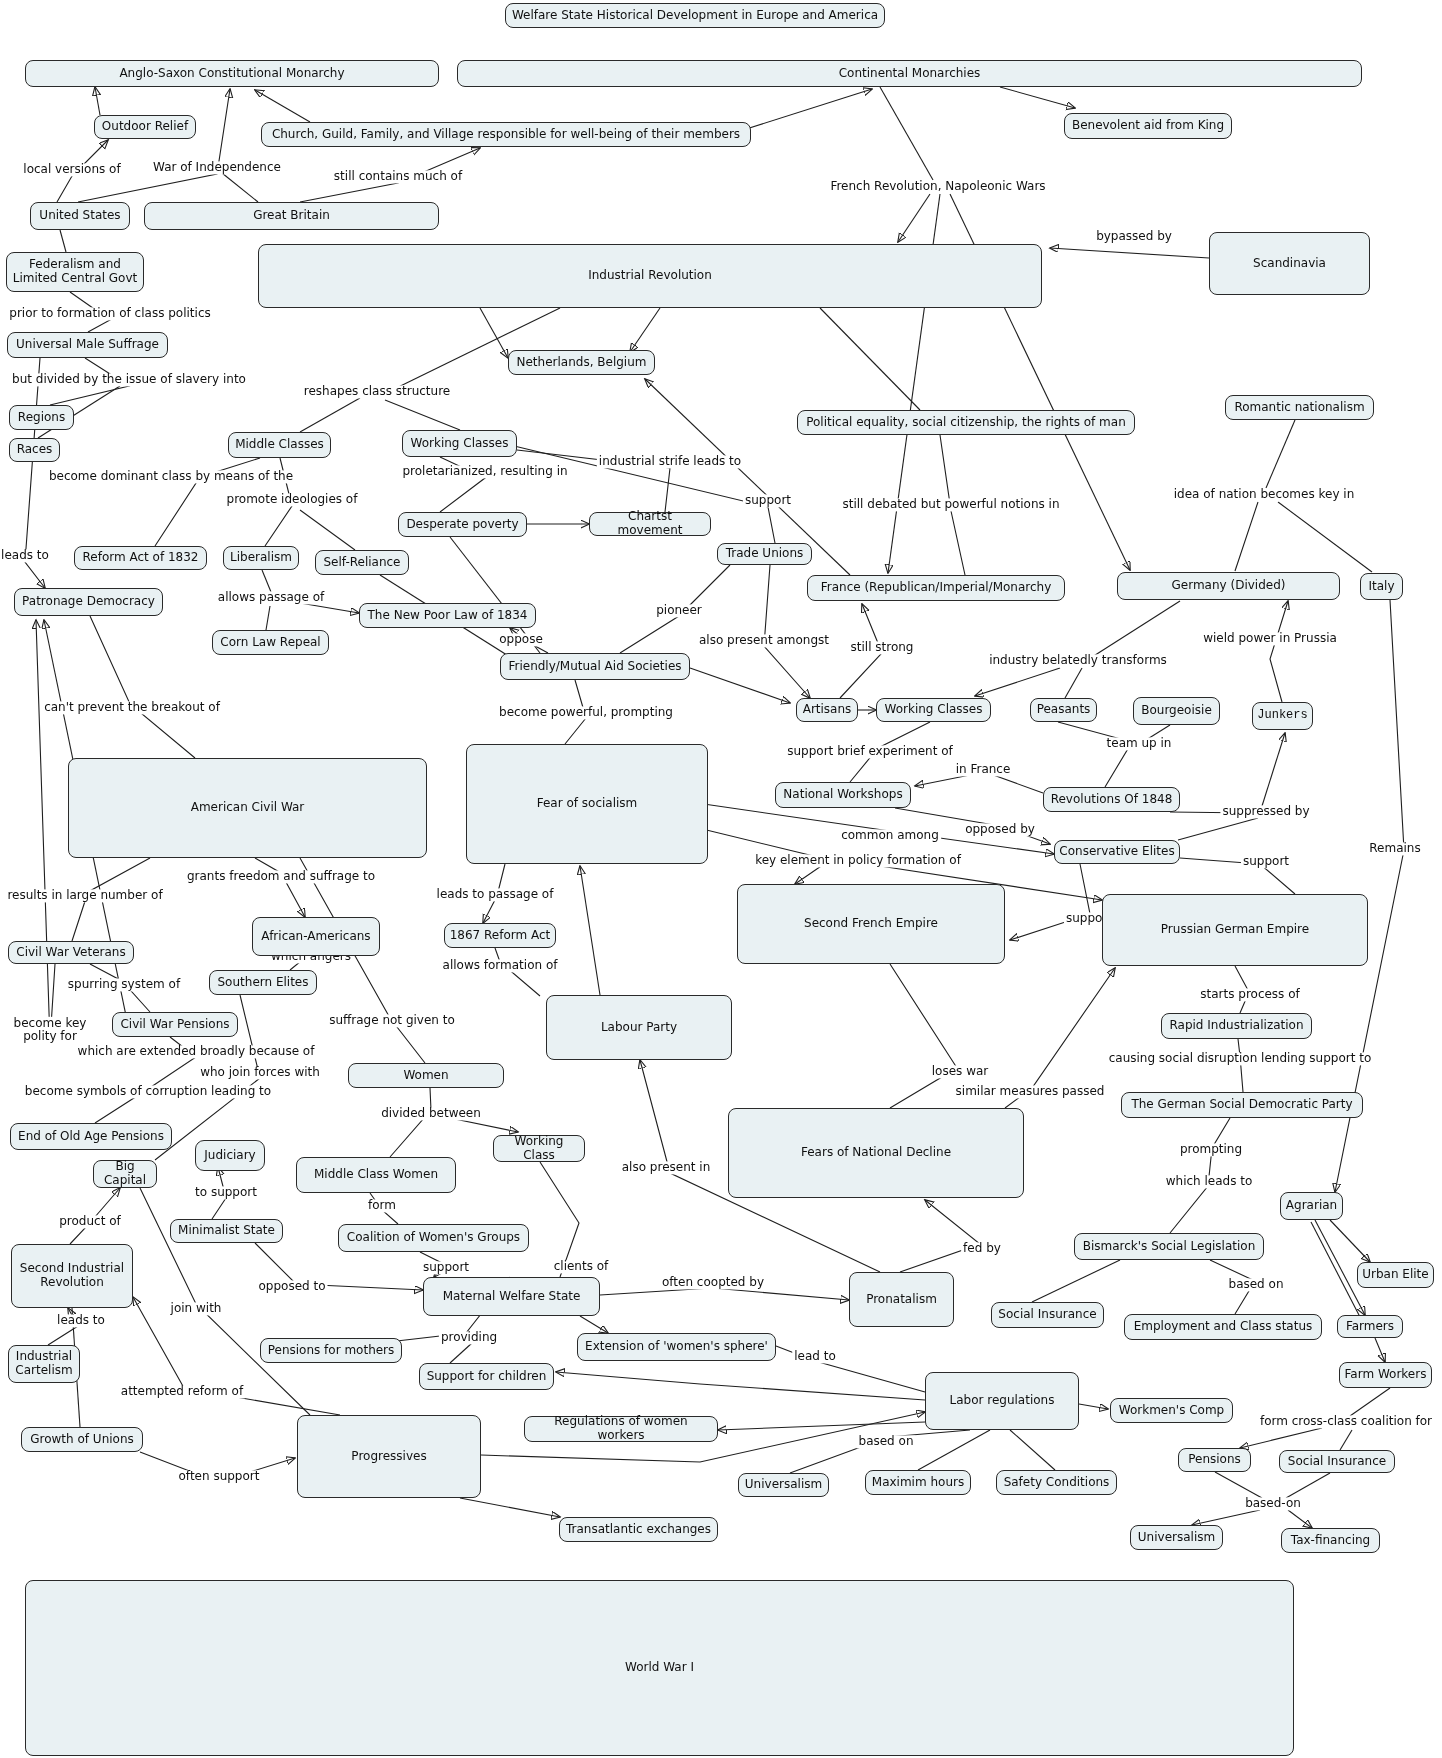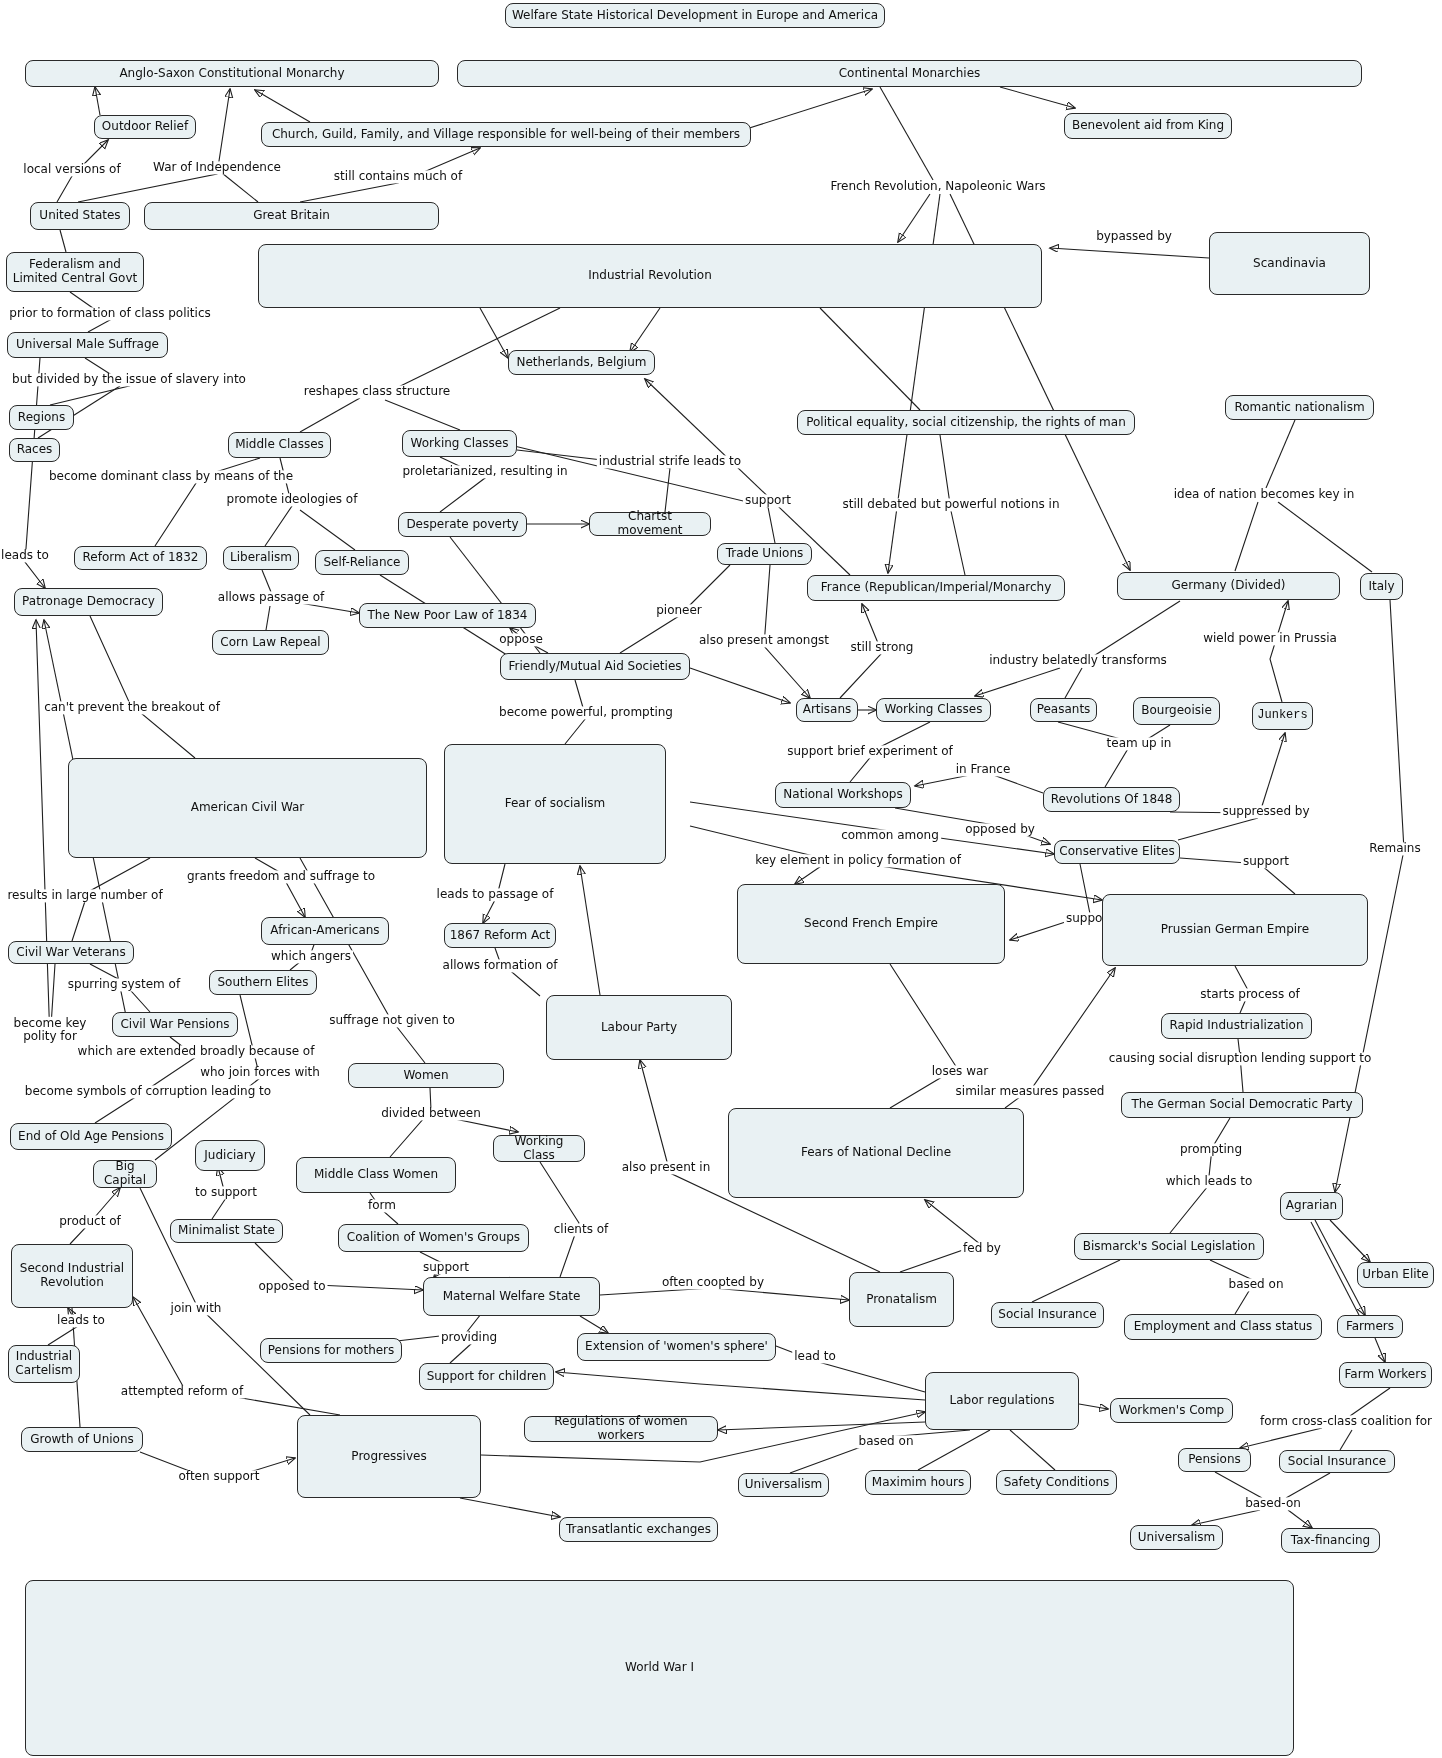--- a/index.html
+++ b/index.html
@@ -200,21 +200,21 @@
       <span class="elabel" style="left: 260px; top: 1073px;">who join forces with</span>
       <span class="elabel" style="left: 148px; top: 1092px;">become symbols of corruption leading to</span>
       <span class="elabel" style="left: 431px; top: 1114px;">divided between</span>
       <span class="elabel" style="left: 666px; top: 1168px;">also present in</span>
       <span class="elabel" style="left: 960px; top: 1072px;">loses war</span>
       <span class="elabel" style="left: 1030px; top: 1092px;">similar measures passed</span>
       <span class="elabel" style="left: 1250px; top: 995px;">starts process of</span>
       <span class="elabel" style="left: 1240px; top: 1059px;">causing social disruption lending support to</span>
       <span class="elabel" style="left: 1211px; top: 1150px;">prompting</span>
       <span class="elabel" style="left: 1209px; top: 1182px;">which leads to</span>
-      <span class="elabel" style="left: 581px; top: 1230px;">clients of</span>
+      <span class="elabel" style="left: 581px; top: 1267px;">clients of</span>
       <span class="elabel" style="left: 382px; top: 1206px;">form</span>
       <span class="elabel" style="left: 226px; top: 1193px;">to support</span>
       <span class="elabel" style="left: 90px; top: 1222px;">product of</span>
       <span class="elabel" style="left: 713px; top: 1283px;">often coopted by</span>
       <span class="elabel" style="left: 815px; top: 1357px;">lead to</span>
       <span class="elabel" style="left: 292px; top: 1287px;">opposed to</span>
       <span class="elabel" style="left: 446px; top: 1268px;">support</span>
       <span class="elabel" style="left: 196px; top: 1309px;">join with</span>
       <span class="elabel" style="left: 81px; top: 1321px;">leads to</span>
       <span class="elabel" style="left: 469px; top: 1338px;">providing</span>
@@ -259,28 +259,28 @@
       <div class="node" style="left: 14px; top: 588px; width: 149px; height: 28px;">Patronage Democracy</div>
       <div class="node" style="left: 359px; top: 603px; width: 177px; height: 25px;">The New Poor Law of 1834</div>
       <div class="node" style="left: 212px; top: 630px; width: 117px; height: 25px;">Corn Law Repeal</div>
       <div class="node" style="left: 500px; top: 653px; width: 190px; height: 27px;">Friendly/Mutual Aid Societies</div>
       <div class="node" style="left: 796px; top: 698px; width: 62px; height: 24px;">Artisans</div>
       <div class="node" style="left: 876px; top: 698px; width: 115px; height: 24px;">Working Classes</div>
       <div class="node" style="left: 1030px; top: 698px; width: 67px; height: 24px;">Peasants</div>
       <div class="node" style="left: 1133px; top: 697px; width: 87px; height: 28px;">Bourgeoisie</div>
       <div class="node" style="left: 1252px; top: 702px; width: 61px; height: 28px; font-family: Liberation Mono, monospace;">Junkers</div>
       <div class="node" style="left: 68px; top: 758px; width: 359px; height: 100px;">American Civil War</div>
-      <div class="node" style="left: 444px; top: 744px; width: 222px; height: 120px;">Fear of socialism</div>
+      <div class="node" style="left: 466px; top: 744px; width: 242px; height: 120px;">Fear of socialism</div>
       <div class="node" style="left: 775px; top: 782px; width: 136px; height: 26px;">National Workshops</div>
       <div class="node" style="left: 1043px; top: 787px; width: 137px; height: 25px;">Revolutions Of 1848</div>
       <div class="node" style="left: 1054px; top: 840px; width: 126px; height: 24px;">Conservative Elites</div>
       <div class="node" style="left: 737px; top: 884px; width: 268px; height: 80px;">Second French Empire</div>
       <div class="node" style="left: 1102px; top: 894px; width: 266px; height: 72px;">Prussian German Empire</div>
       <div class="node" style="left: 8px; top: 941px; width: 126px; height: 23px;">Civil War Veterans</div>
-      <div class="node" style="left: 261px; top: 917px; width: 128px; height: 28px;">African-Americans</div>
+      <div class="node" style="left: 252px; top: 917px; width: 128px; height: 39px;">African-Americans</div>
       <div class="node" style="left: 444px; top: 923px; width: 112px; height: 25px;">1867 Reform Act</div>
       <div class="node" style="left: 209px; top: 970px; width: 108px; height: 25px;">Southern Elites</div>
       <div class="node" style="left: 112px; top: 1012px; width: 126px; height: 25px;">Civil War Pensions</div>
       <div class="node" style="left: 546px; top: 995px; width: 186px; height: 65px;">Labour Party</div>
       <div class="node" style="left: 1161px; top: 1013px; width: 151px; height: 26px;">Rapid Industrialization</div>
       <div class="node" style="left: 348px; top: 1063px; width: 156px; height: 25px;">Women</div>
       <div class="node" style="left: 1121px; top: 1092px; width: 242px; height: 26px;">The German Social Democratic Party</div>
       <div class="node" style="left: 10px; top: 1123px; width: 162px; height: 27px;">End of Old Age Pensions</div>
       <div class="node" style="left: 195px; top: 1140px; width: 70px; height: 31px; border-radius: 9px;">Judiciary</div>
       <div class="node" style="left: 296px; top: 1157px; width: 160px; height: 36px;">Middle Class Women</div>

